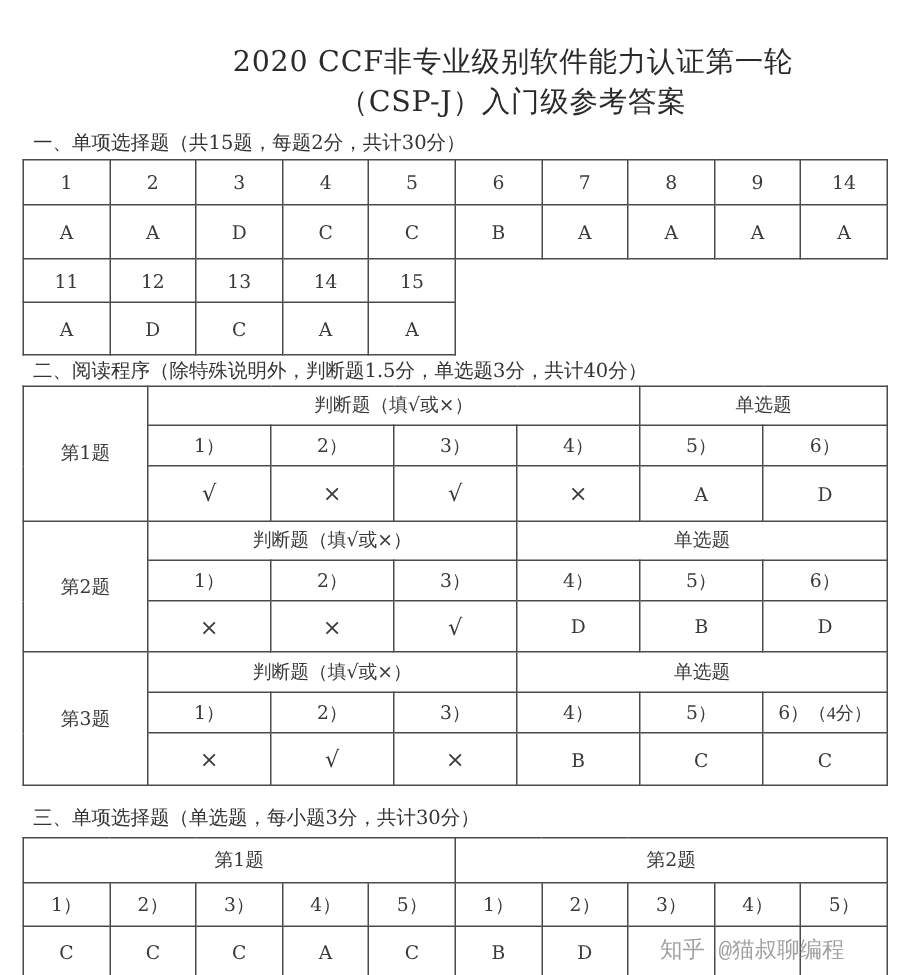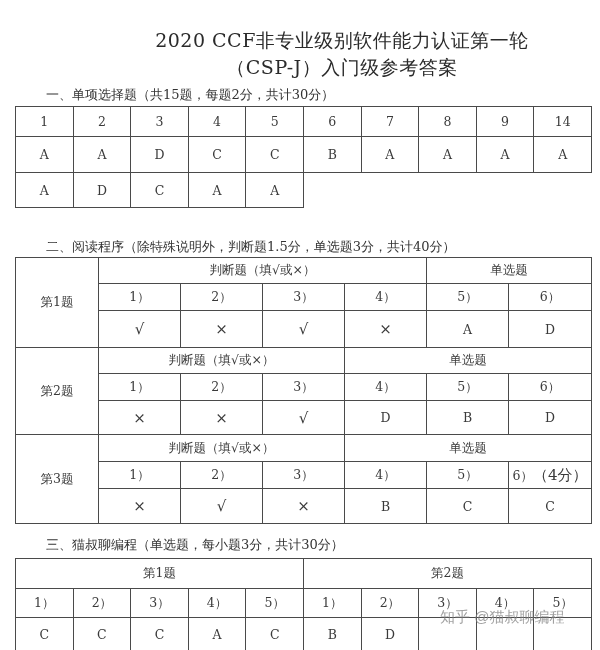--- a/index.html
+++ b/index.html
@@ -5,37 +5,37 @@
     * { margin: 0; padding: 0; box-sizing: border-box; }
     html, body { width: 600px; height: 650px; background: #ffffff; overflow: hidden; }
     body { position: relative; font-family: "DejaVu Serif", "Liberation Serif", serif; color: #333; }
     .title {
       position: absolute; left: 0; width: 600px; text-align: center;
       font-size: 19px; color: #2a2a2a; letter-spacing: 0.5px; margin-left: 42px;
     }
     .title.l1 { top: 28px; }
     .title.l2 { top: 55px; }
     .section-title {
-      position: absolute; left: 22px; font-size: 13px; color: #333; margin-left: 24px;
+      position: absolute; left: 22px; font-size: 13px; color: #333;
     }
     table { position: absolute; border-collapse: collapse; table-layout: fixed; }
     td {
       border: 1.5px solid #4a4a4a; text-align: center; vertical-align: middle;
       font-size: 12.5px; color: #3a3a3a; padding: 0; overflow: hidden; white-space: nowrap;
     }
     td.blank { border: none; }
     .t1 { left: 15px; top: 106px; width: 576px; }
     .t1 td { width: 57.6px; }
     .t2 { left: 15px; top: 257px; width: 576px; }
     .t3 { left: 15px; top: 558px; width: 576px; }
     .mark { font-size: 15px; }
-    .small { font-size: 15px; }
+    .small { font-size: 12px; font-family: Liberation Serif, serif; }
     .watermark {
-      position: absolute; left: 440px; top: 608px; font-size: 15px;
-      color: rgba(130,130,130,0.75); font-family: Liberation Sans, sans-serif;
+      position: absolute; left: 440px; top: 624px; font-size: 15px;
+      color: rgba(130,130,130,0.75); font-family: Liberation Mono, monospace;
       white-space: nowrap; pointer-events: none;
     }
   </style>
 </head>
 <body>
 
 <div class="title l1">2020 CCF非专业级别软件能力认证第一轮</div>
 <div class="title l2">（CSP-J）入门级参考答案</div>
 
 <div class="section-title" style="top:86px;">一、单项选择题（共15题，每题2分，共计30分）</div>
@@ -58,20 +58,28 @@
     <td>A</td>
     <td>D</td>
     <td>C</td>
     <td>C</td>
     <td>B</td>
     <td>A</td>
     <td>A</td>
     <td>A</td>
     <td>A</td>
   </tr>
+  <tr style="height:29px;">
+    <td>11</td>
+    <td>12</td>
+    <td>13</td>
+    <td>14</td>
+    <td>15</td>
+    <td class="blank" colspan="5" style="border-top:1.5px solid #4a4a4a;"></td>
+  </tr>
   <tr style="height:35px;">
     <td>A</td>
     <td>D</td>
     <td>C</td>
     <td>A</td>
     <td>A</td>
     <td class="blank" colspan="5"></td>
   </tr>
 </tbody>
   </table>
@@ -150,21 +158,21 @@
     <td class="mark">×</td>
     <td class="mark">√</td>
     <td class="mark">×</td>
     <td>B</td>
     <td>C</td>
     <td>C</td>
   </tr>
 </tbody>
   </table>
 
-<div class="section-title" style="top:536px;">三、猫叔聊编程（单选题，每小题3分，共计30分）</div>
+<div class="section-title" style="top:536px;">三、单项选择题（单选题，每小题3分，共计30分）</div>
 <table class="t3">
   <colgroup>
     <col style="width:57.6px">
       <col style="width:57.6px">
       <col style="width:57.6px">
       <col style="width:57.6px">
       <col style="width:57.6px">
     <col style="width:57.6px">
       <col style="width:57.6px">
       <col style="width:57.6px">

